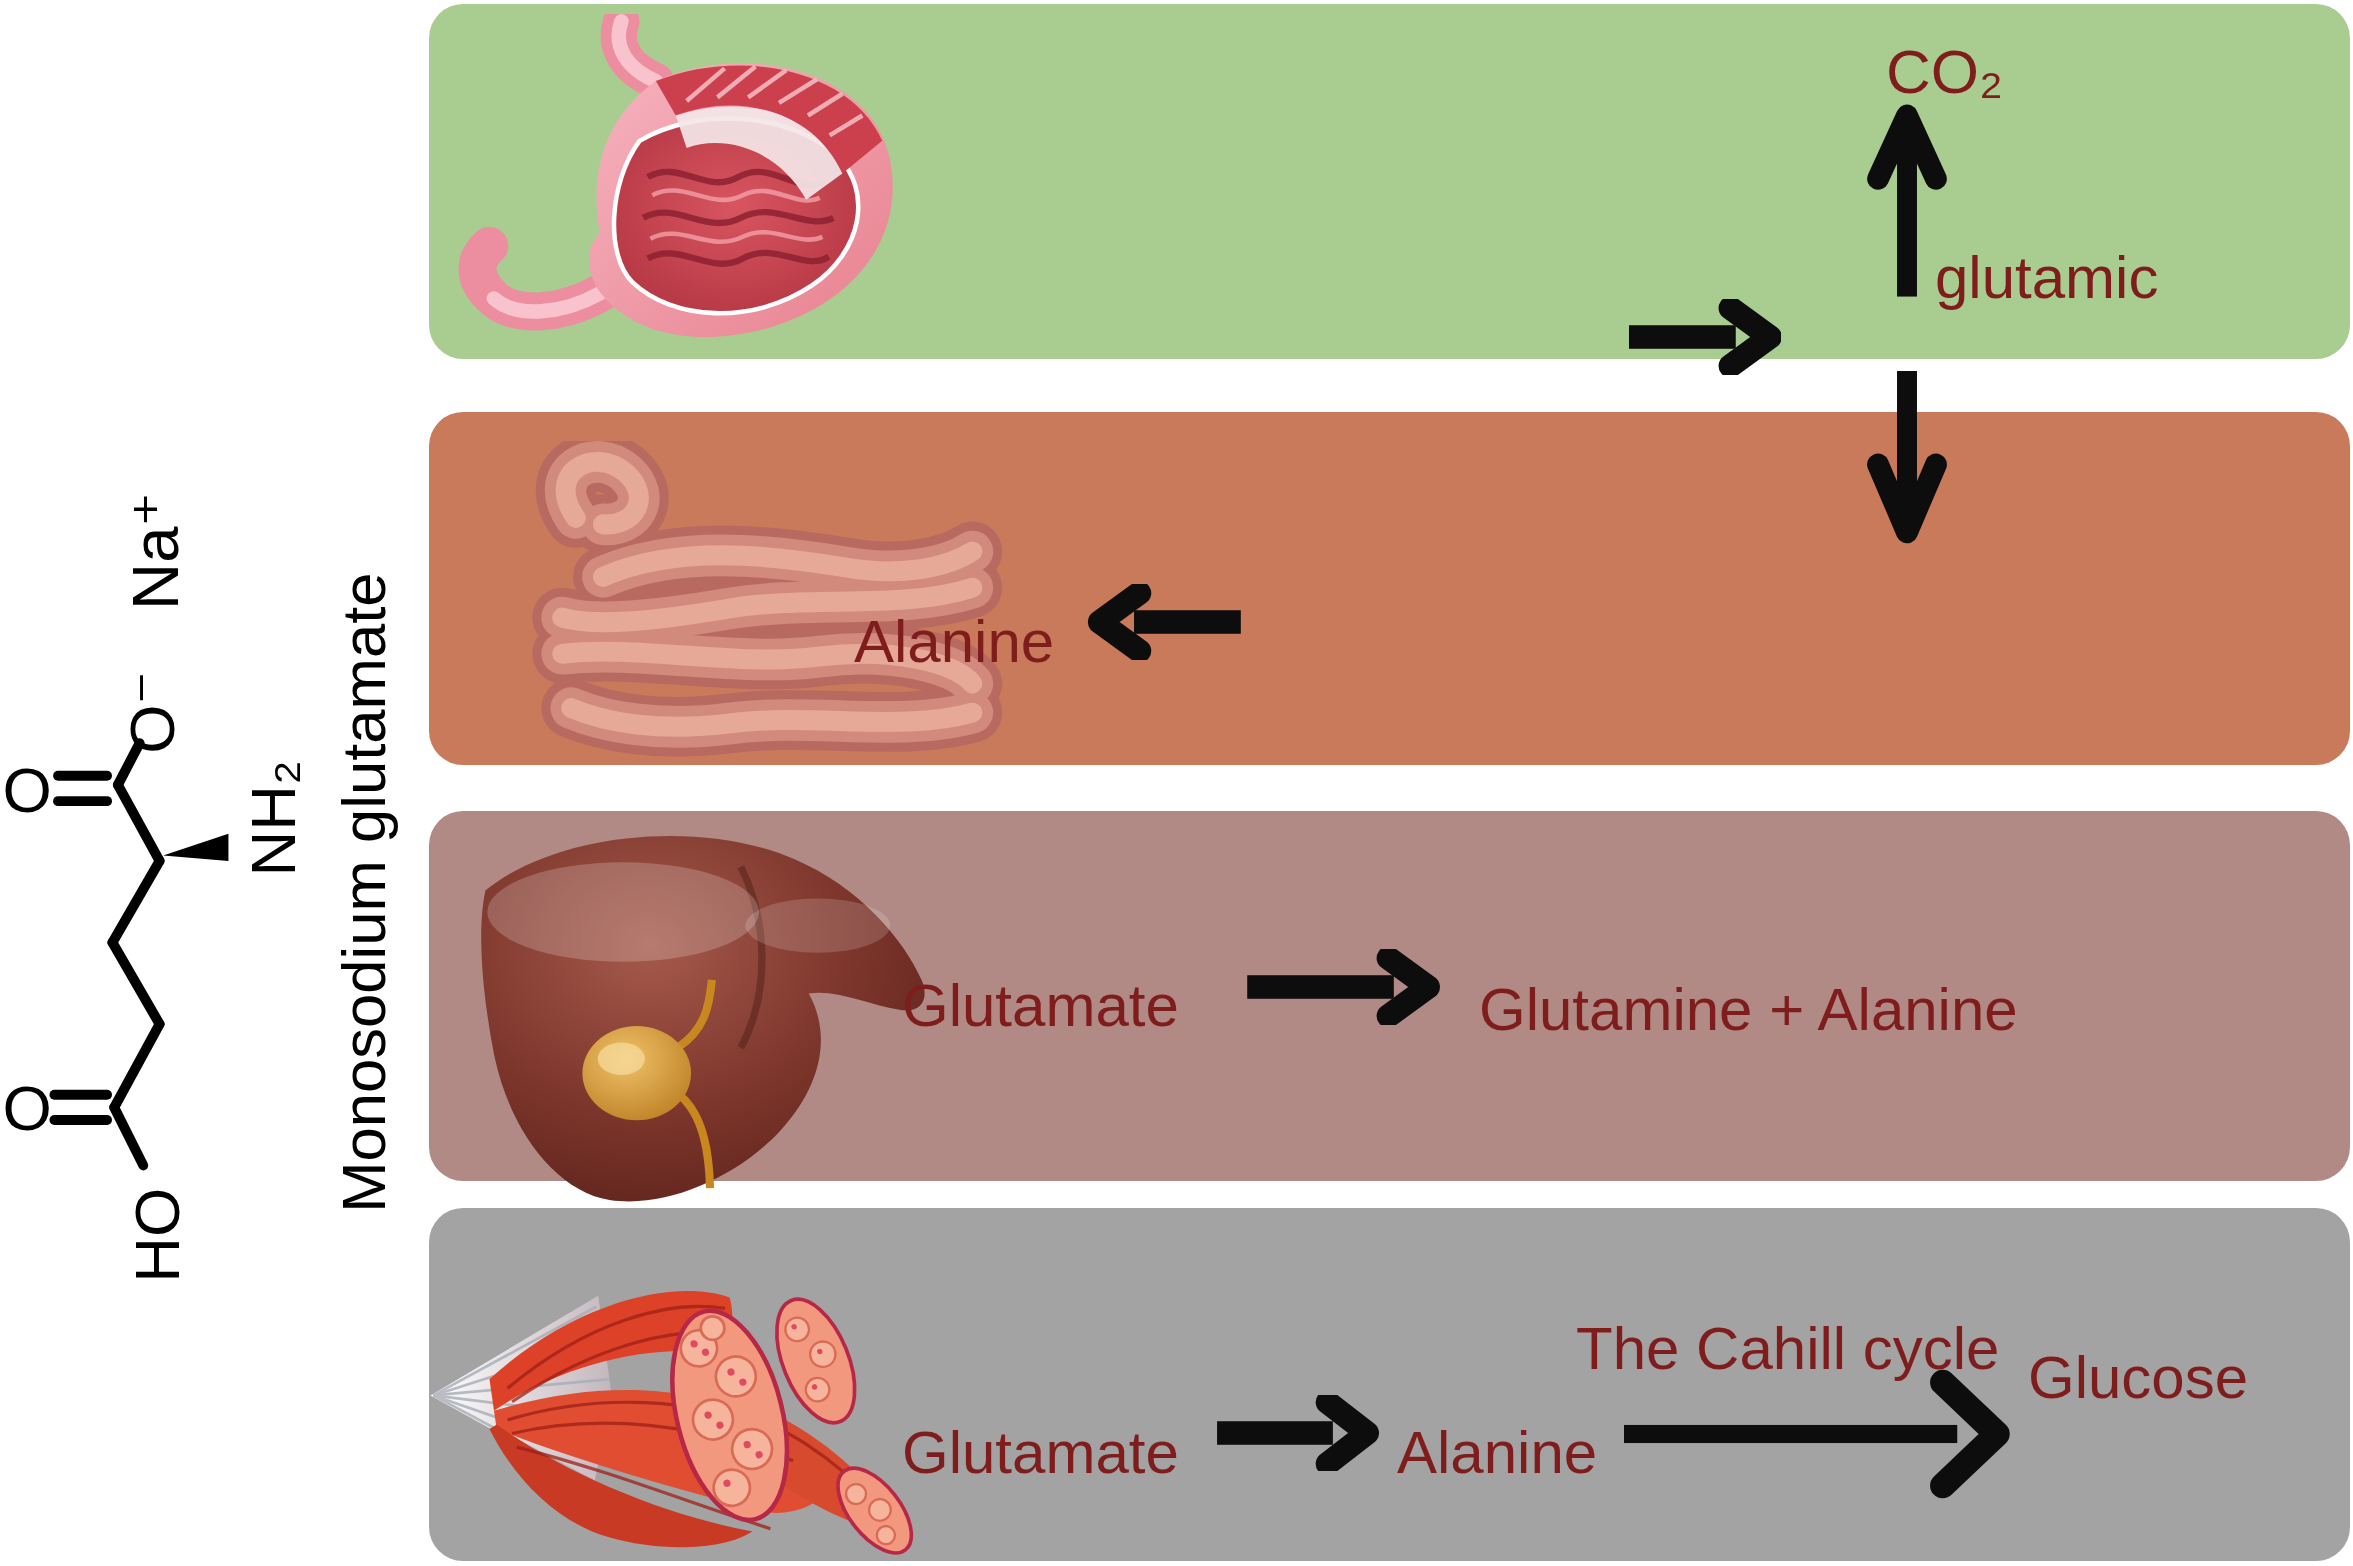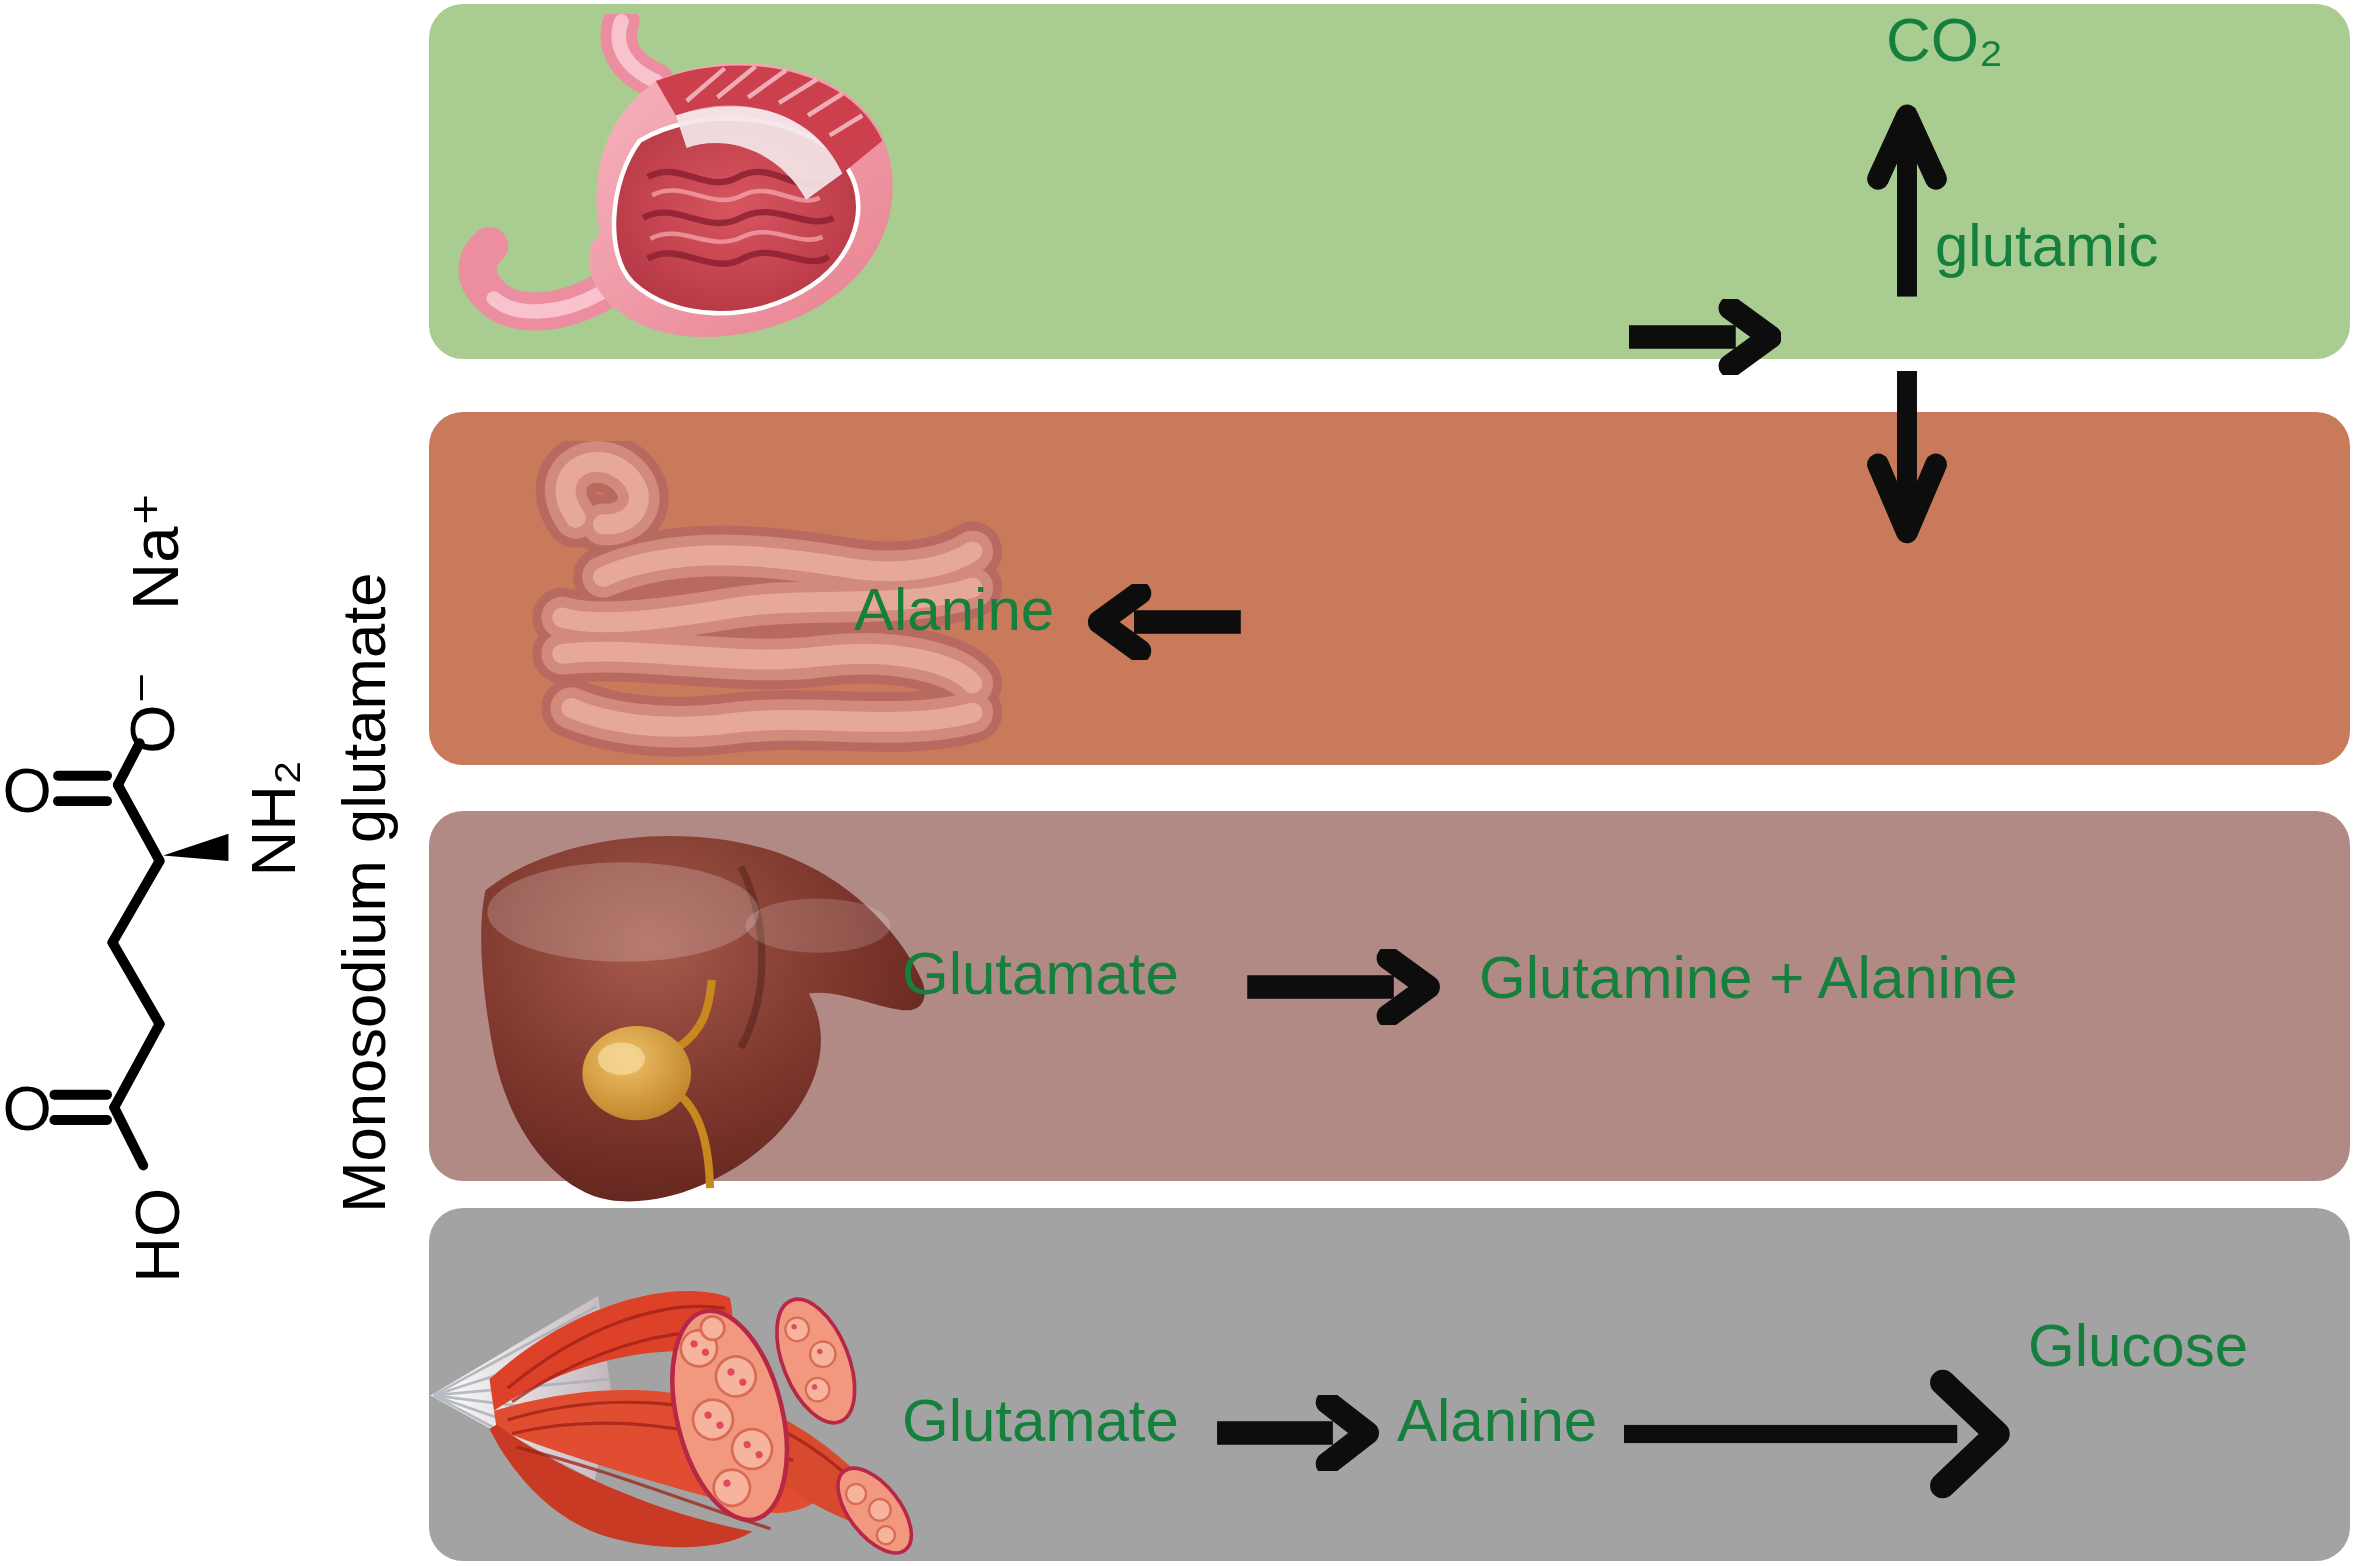--- a/index.html
+++ b/index.html
@@ -5,21 +5,21 @@
   html,body{margin:0;padding:0;background:#ffffff;}
   #canvas{
     position:relative;width:2354px;height:1566px;background:#ffffff;
     font-family:"Liberation Sans","DejaVu Sans",sans-serif;color:#111;overflow:hidden;
   }
   .panel{position:absolute;left:429px;width:1921px;border-radius:34px;}
   .panel.green{top:3.6px;height:355px;background:#a9cd90;}
   .panel.orange{top:412px;height:353px;background:#c87a5b;}
   .panel.mauve{top:811px;height:370px;background:#b18a85;}
   .panel.gray{top:1208px;height:353px;background:#a3a3a3;}
-  .txt{position:absolute;font-size:60px;line-height:1;white-space:nowrap;color:#15803d;}
+  .txt{position:absolute;font-size:60px;line-height:1;white-space:nowrap;color:#7f1d1d;margin-top:32px;}
   .abs{position:absolute;}
   svg text{fill:#000;}
 </style>
 </head>
 <body>
 
 <div id="canvas">
 
   <div class="panel green"></div>
   <div class="panel orange"></div>
@@ -235,20 +235,21 @@
     <path d="M156,10 L200,42 L156,74" stroke="#0d0d0d" stroke-width="26" fill="none" stroke-linecap="round" stroke-linejoin="round"></path>
   </svg>
   <div class="txt" style="left:1479px;top:948px">Glutamine + Alanine</div>
 
   <div class="txt" style="left:902px;top:1391px">Glutamate</div>
   <svg class="abs" style="left:1217px;top:1395px" width="163" height="76" viewBox="0 0 180 84">
     <rect x="0" y="29" width="128" height="26" fill="#0d0d0d"></rect>
     <path d="M122,8 L166,42 L122,76" stroke="#0d0d0d" stroke-width="26" fill="none" stroke-linecap="round" stroke-linejoin="round"></path>
   </svg>
   <div class="txt" style="left:1397px;top:1391px">Alanine</div>
+  <div class="txt" style="left:1576px;top:1287px">The Cahill cycle</div>
   <svg class="abs" style="left:1624px;top:1366px" width="393" height="136" viewBox="0 0 434 150">
     <rect x="0" y="65" width="368" height="20" fill="#0d0d0d"></rect>
     <path d="M352,18 L412,75 L352,132" stroke="#0d0d0d" stroke-width="28" fill="none" stroke-linecap="round" stroke-linejoin="round"></path>
   </svg>
   <div class="txt" style="left:2028px;top:1316px">Glucose</div>
 
 </div>
 
 
 </body></html>

